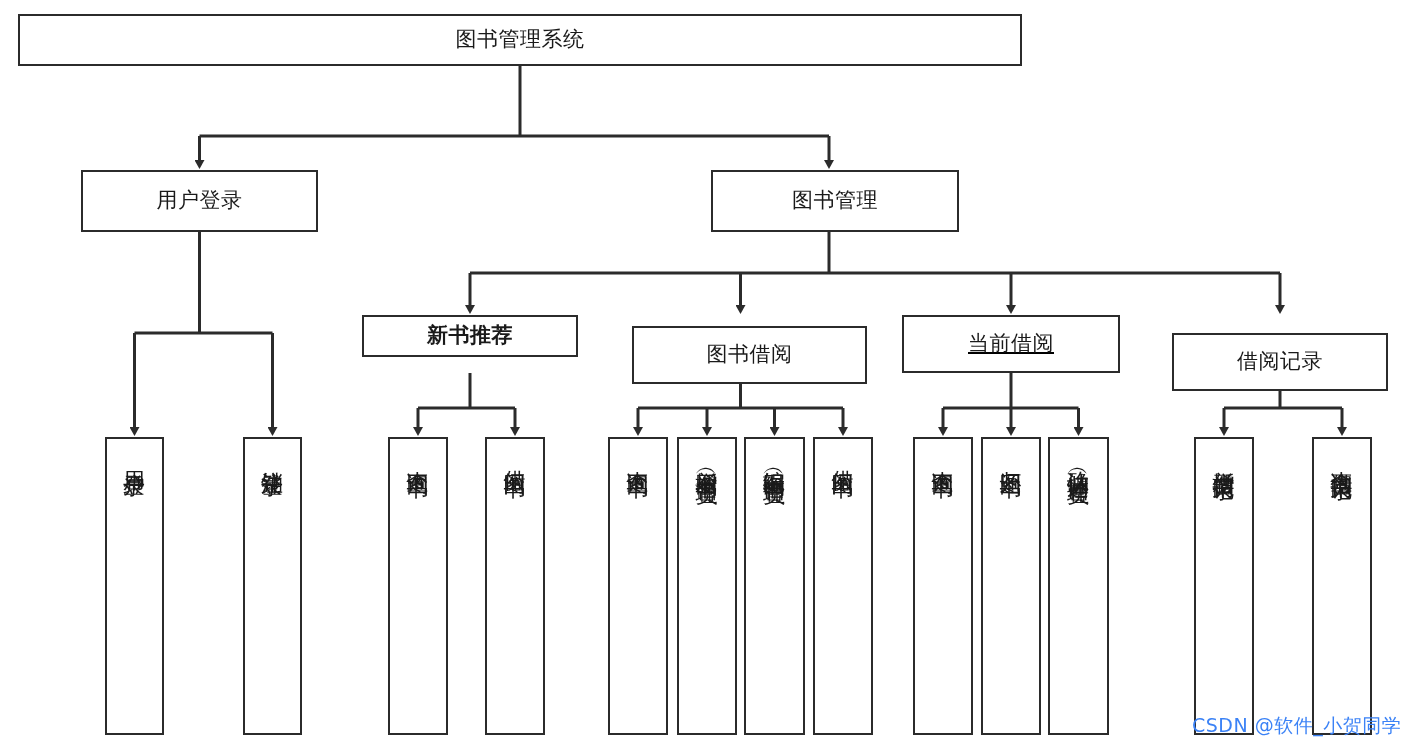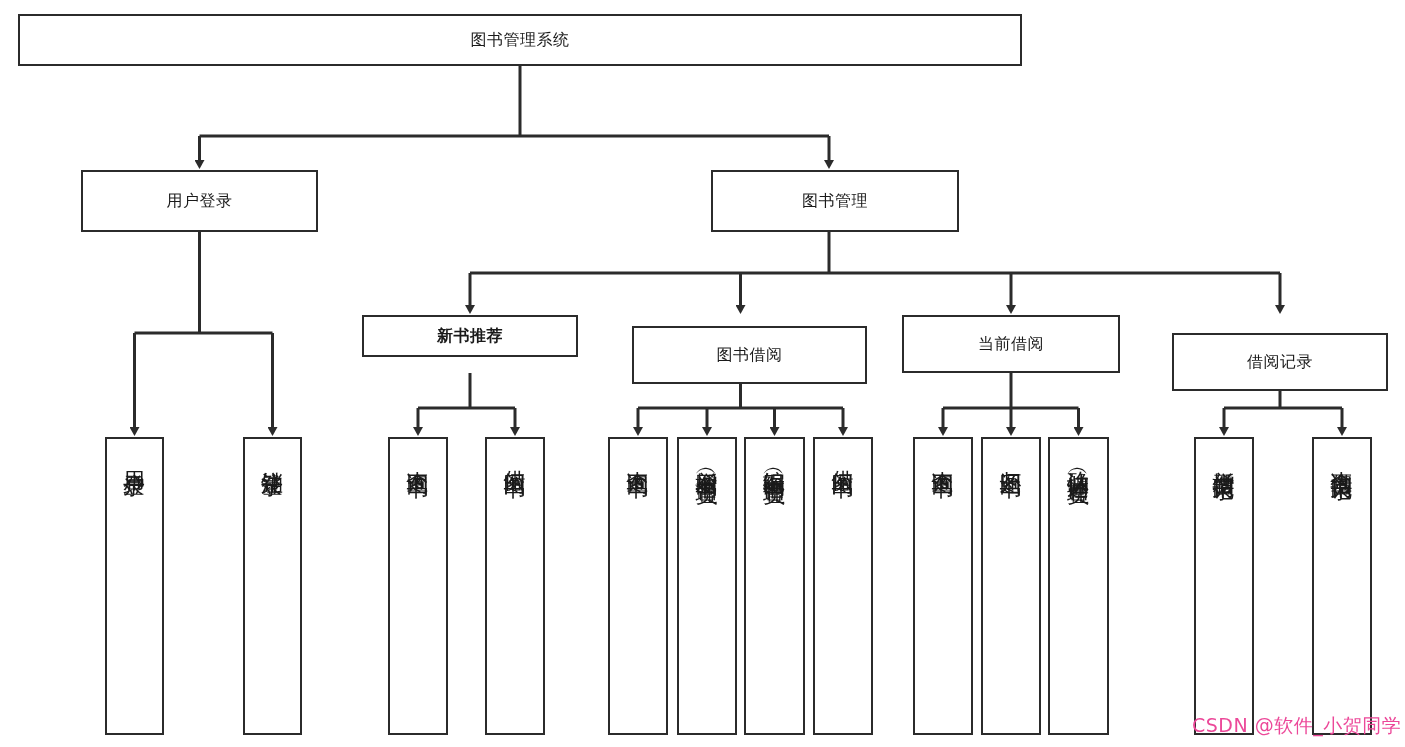--- a/index.html
+++ b/index.html
@@ -35,37 +35,37 @@
     overflow: hidden;
   }
   .node-label {
     color: #1a1a1a;
     font-family: "DejaVu Sans", "Liberation Sans", sans-serif;
     line-height: 1.12;
     text-align: center;
     white-space: pre-line;
   }
   .horiz .node-label {
-    font-size: 16px;
+    font-size: 21px;
     letter-spacing: 0.5px;
   }
   .vert {
     align-items: flex-start;
     padding-top: 14px;
   }
   .vert .node-label {
     writing-mode: vertical-rl;
     text-orientation: upright;
     font-size: 22px;
     letter-spacing: 2px;
     line-height: 1.05;
   }
   .watermark {
     position: absolute;
-    color: #ec4899;
+    color: #3b82f6;
     font-size: 19px;
     font-family: "DejaVu Sans", "Liberation Sans", sans-serif;
     white-space: nowrap;
     pointer-events: none;
     letter-spacing: 0.5px;
   }
 </style>
 </head>
 <body>
 
@@ -123,21 +123,21 @@
       </div>
       <div class="node-box horiz" style="left: 711px; top: 170px; width: 248px; height: 62px;">
         <div class="node-label">图书管理</div>
       </div>
       <div class="node-box horiz" style="left: 362px; top: 315px; width: 216px; height: 42px; font-weight: bold;">
         <div class="node-label">新书推荐</div>
       </div>
       <div class="node-box horiz" style="left: 632px; top: 326px; width: 235px; height: 58px;">
         <div class="node-label">图书借阅</div>
       </div>
-      <div class="node-box horiz" style="left: 902px; top: 315px; width: 218px; height: 58px;">
+      <div class="node-box horiz" style="left: 902px; top: 315px; width: 218px; height: 58px; text-decoration: underline;">
         <div class="node-label">当前借阅</div>
       </div>
       <div class="node-box horiz" style="left: 1172px; top: 333px; width: 216px; height: 58px;">
         <div class="node-label">借阅记录</div>
       </div>
       <div class="node-box vert" style="left: 105px; top: 437px; width: 59px; height: 298px;">
         <div class="node-label">用户登录</div>
       </div>
       <div class="node-box vert" style="left: 243px; top: 437px; width: 59px; height: 298px;">
         <div class="node-label">注销登录</div>

